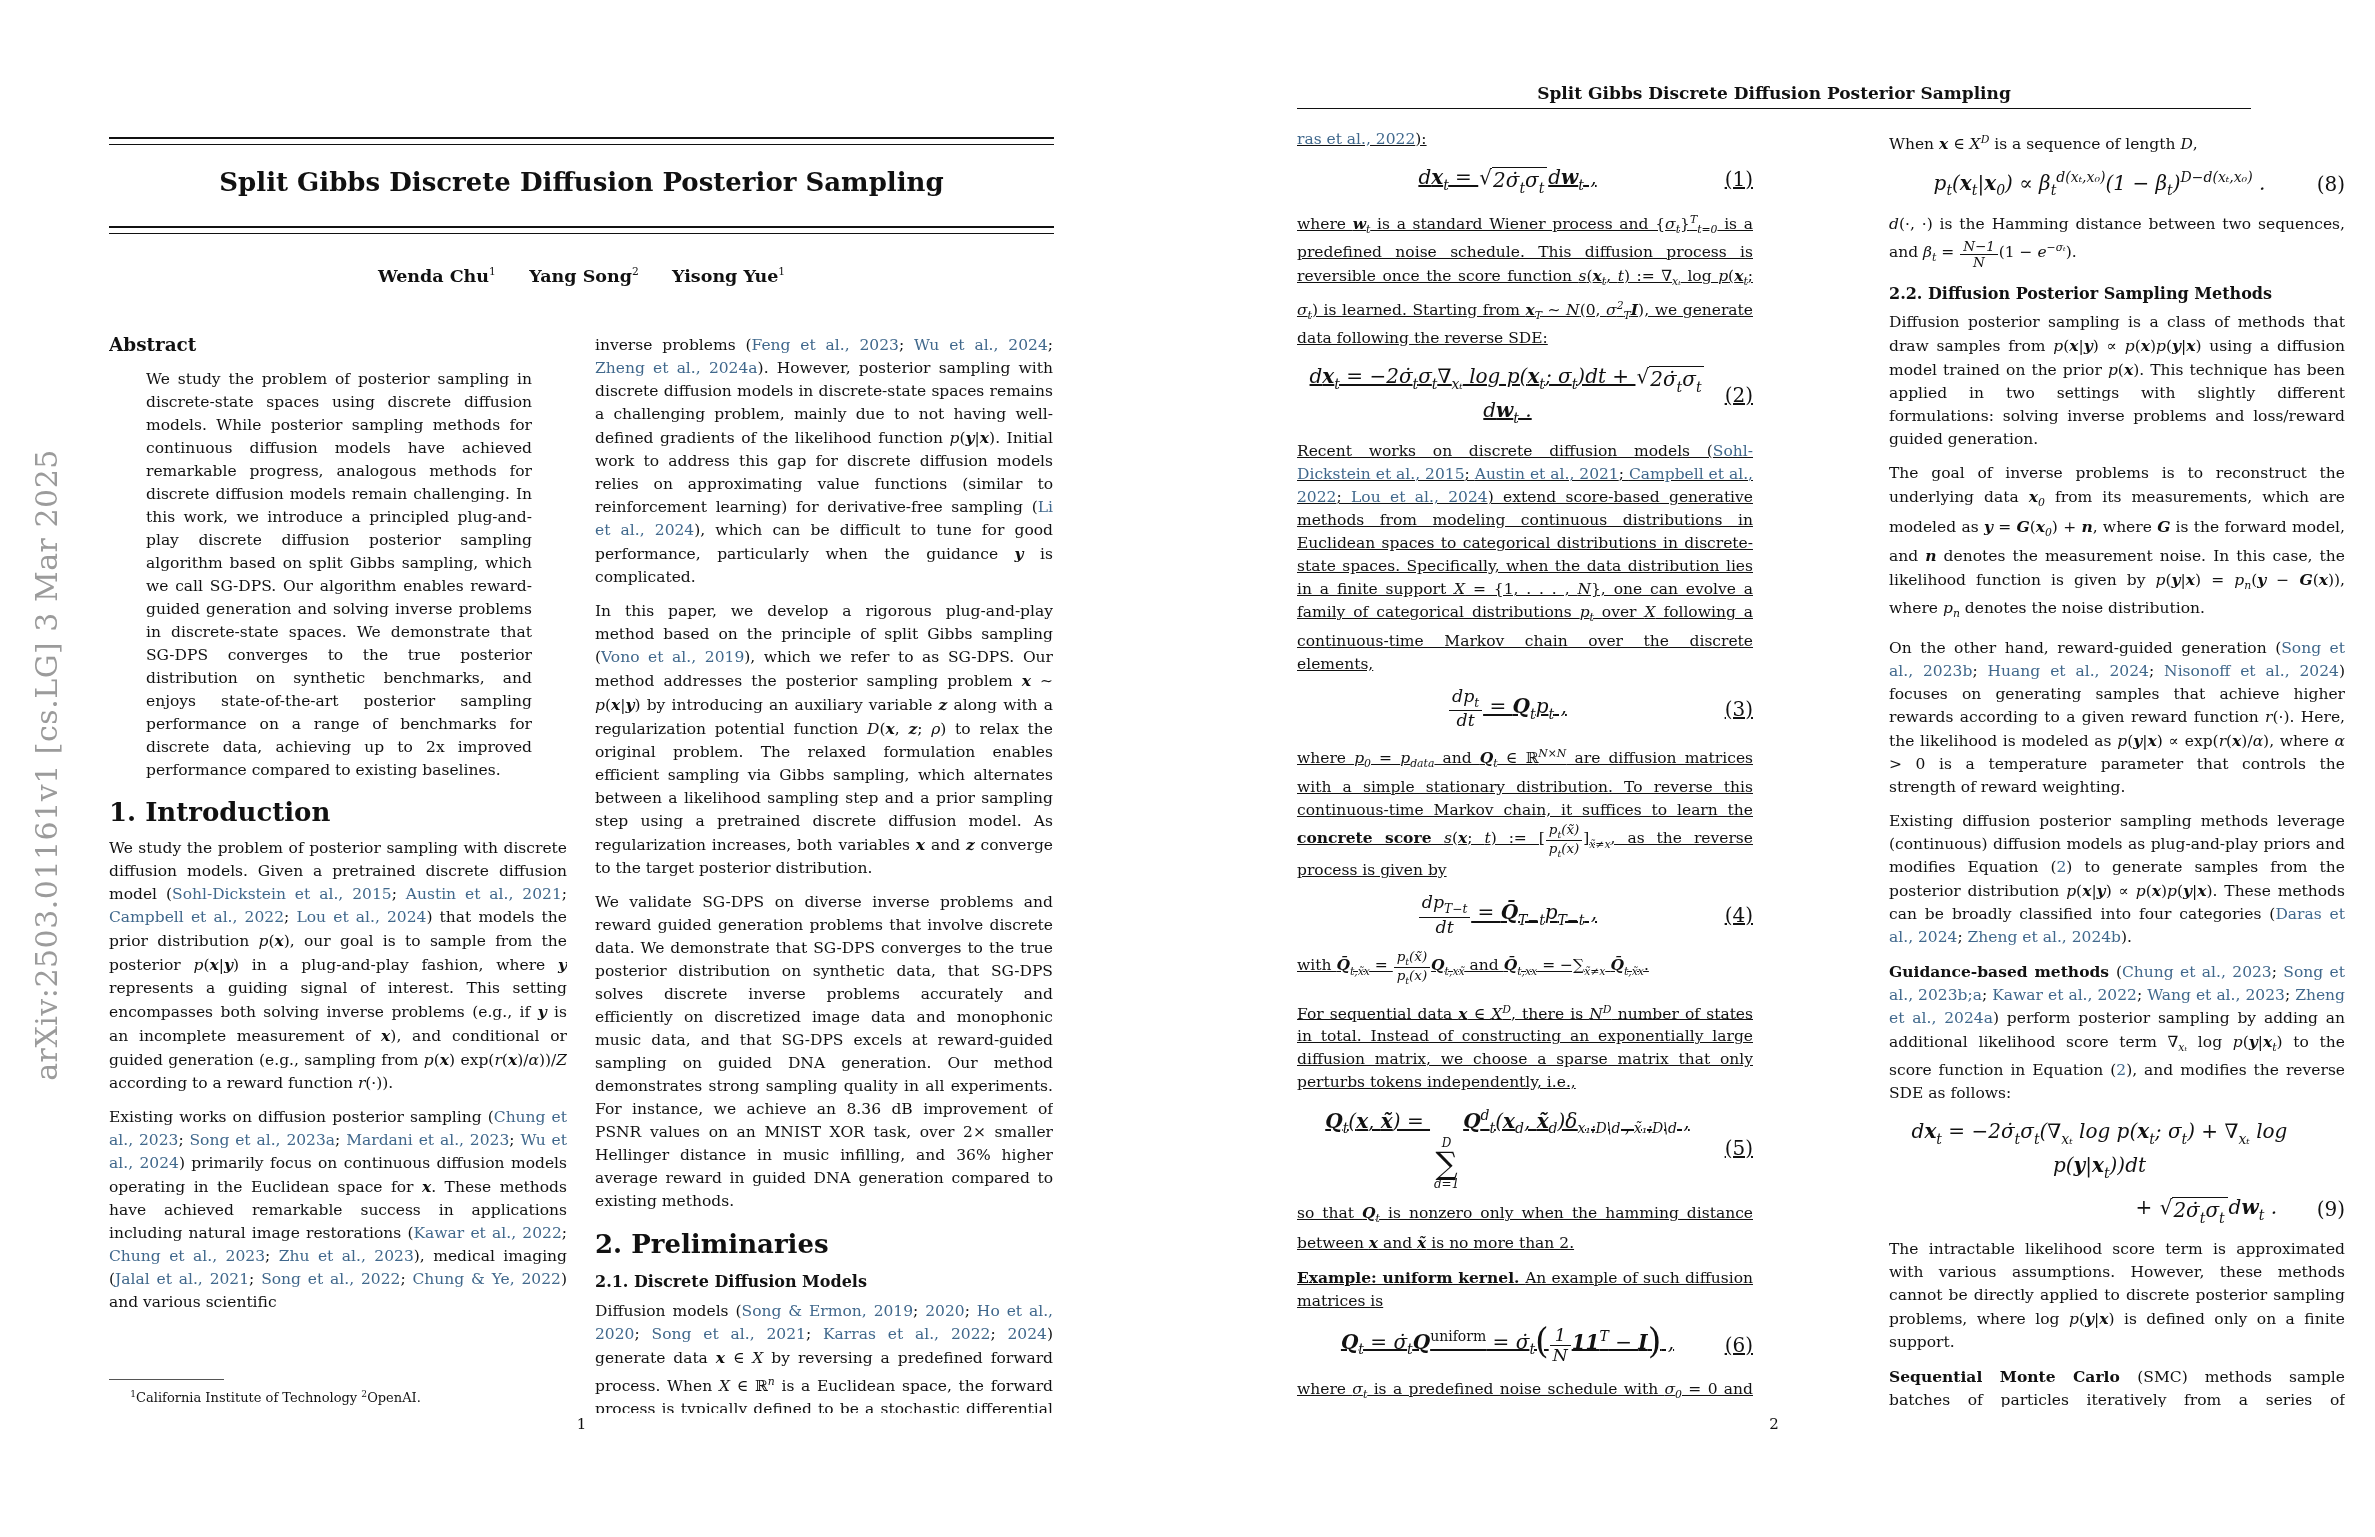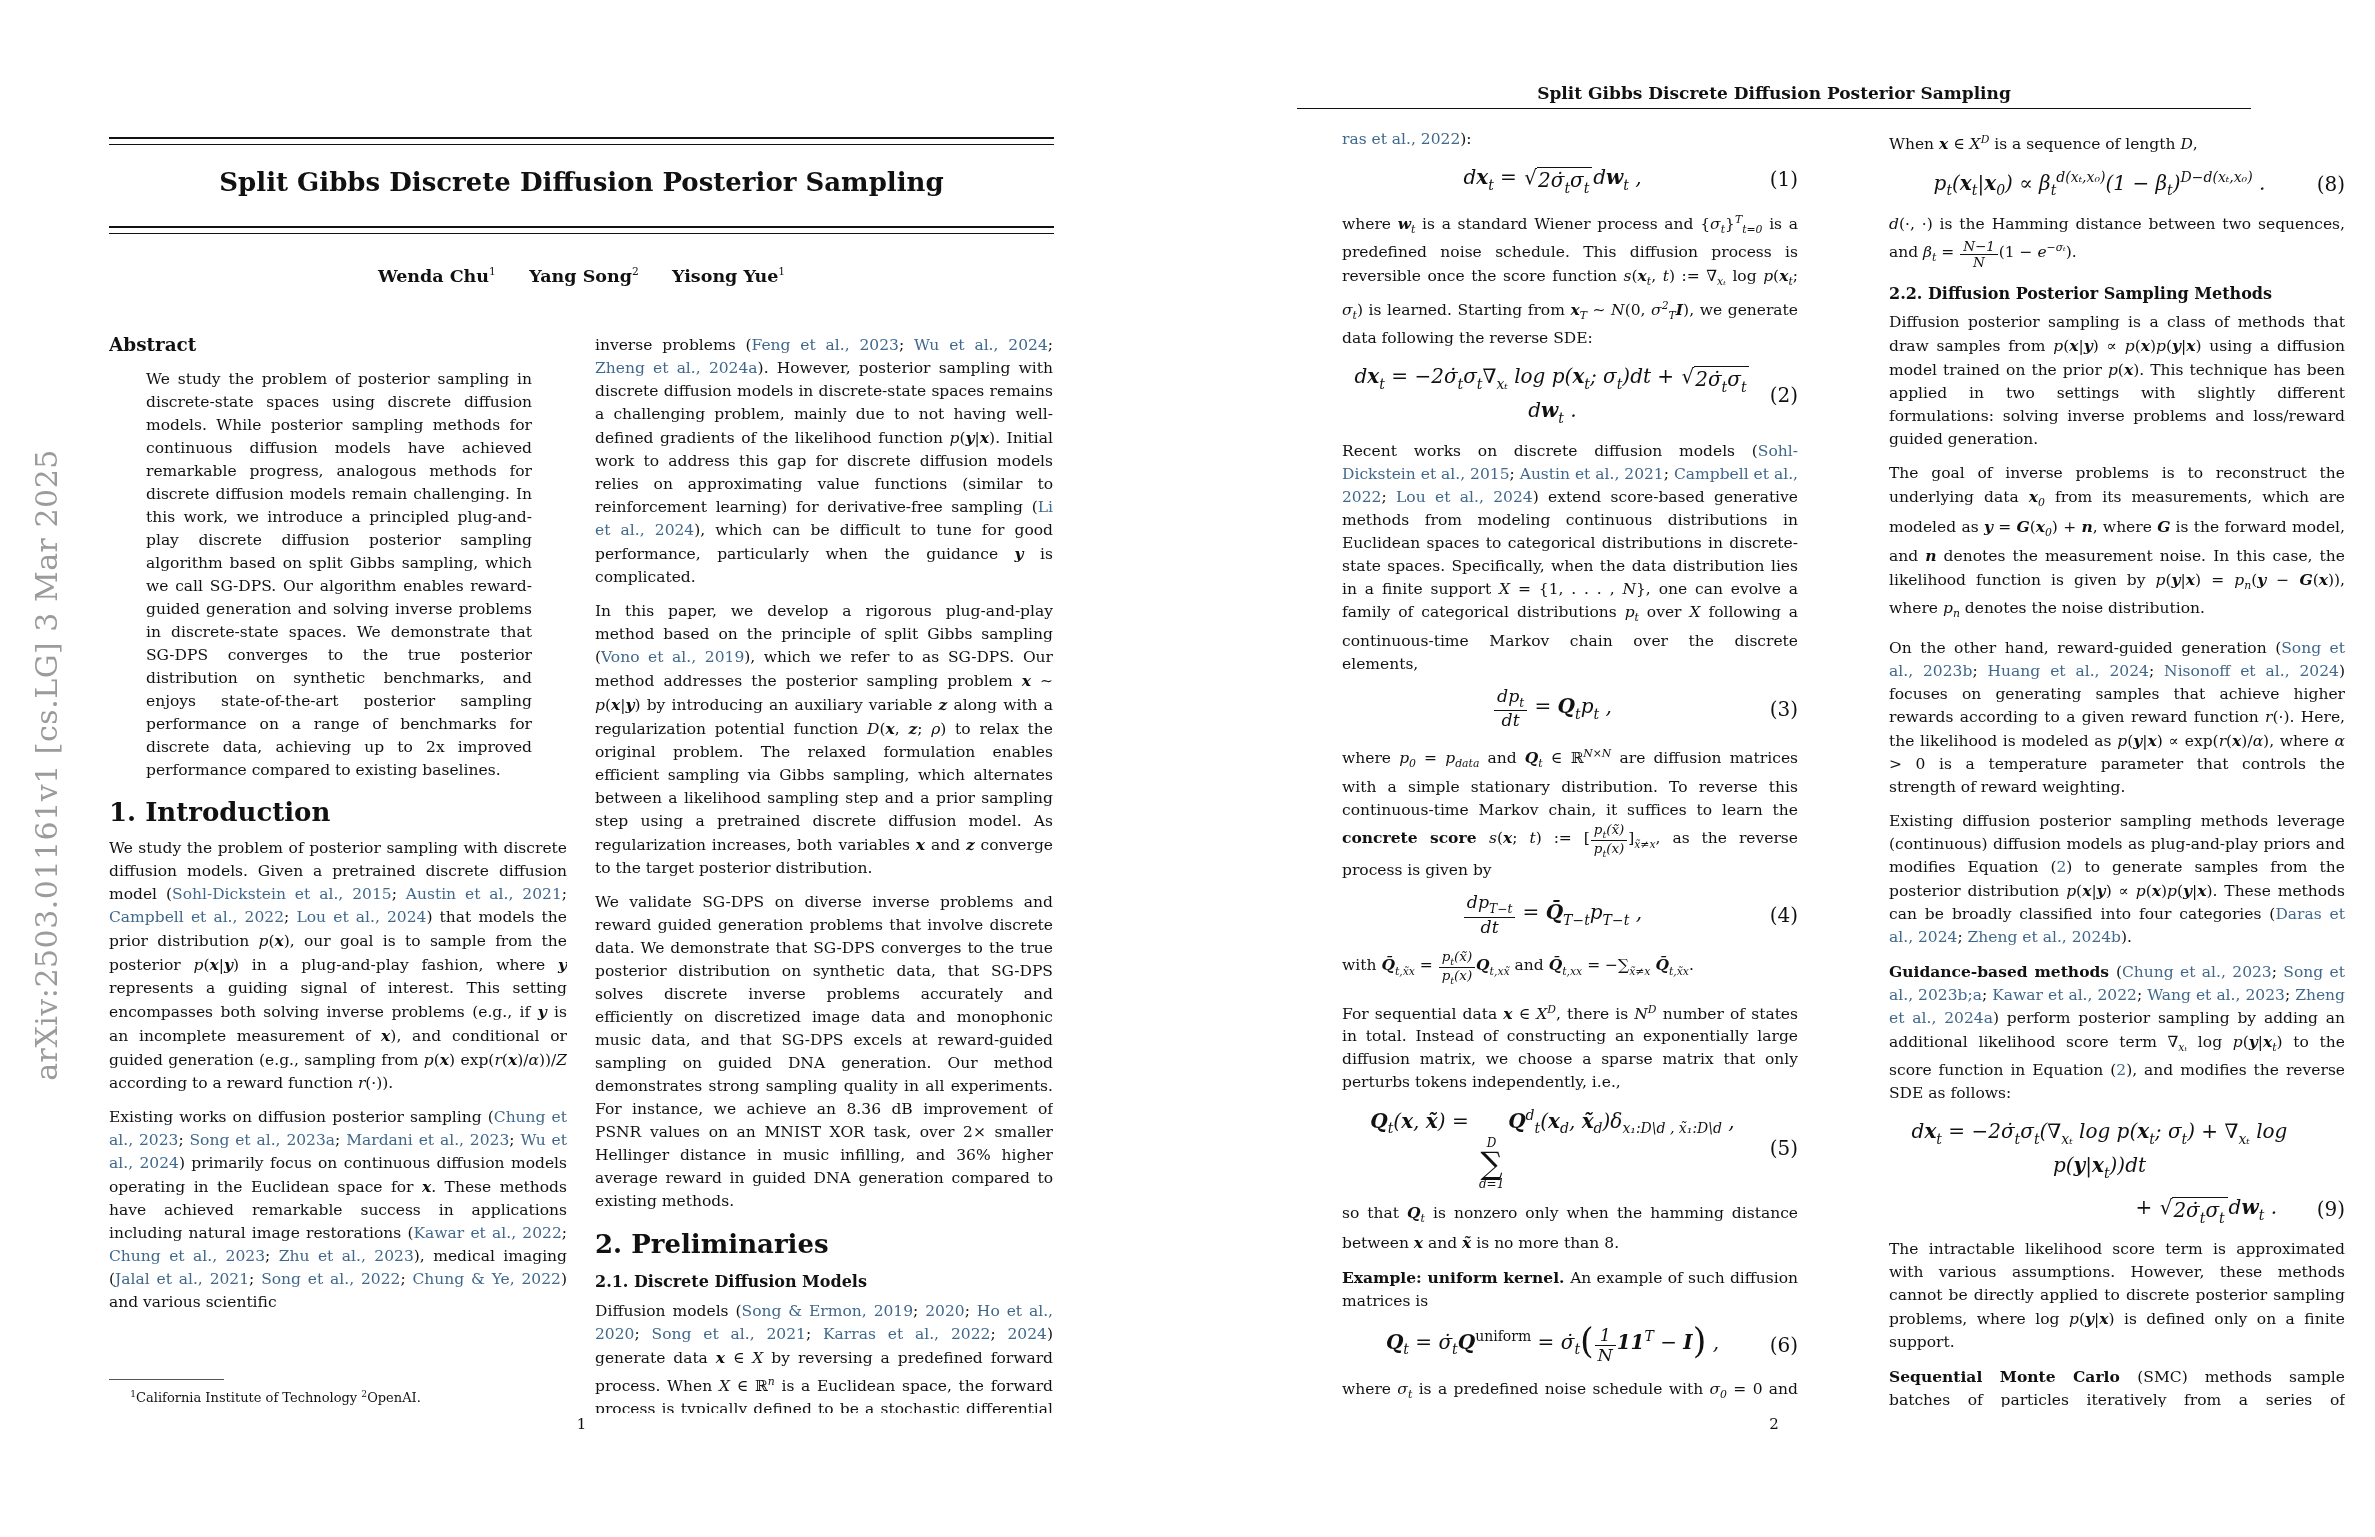--- a/index.html
+++ b/index.html
@@ -109,21 +109,21 @@
       <div class="para"><span class="r-p">Diffusion models (</span><span class="r-c">Song &amp; Ermon, 2019</span><span class="r-p">; </span><span class="r-c">2020</span><span class="r-p">; </span><span class="r-c">Ho et al., 2020</span><span class="r-p">; </span><span class="r-c">Song et al., 2021</span><span class="r-p">; </span><span class="r-c">Karras et al., 2022</span><span class="r-p">; </span><span class="r-c">2024</span><span class="r-p">) generate data </span><span class="r-mb">x</span><span class="r-p"> ∈ </span><span class="r-m">X</span><span class="r-p"> by reversing a predefined forward process. When </span><span class="r-m">X</span><span class="r-p"> ∈ ℝ</span><span class="r-sup">n</span><span class="r-p"> is a Euclidean space, the forward process is typically defined to be a stochastic differential equation (</span><span class="r-c">Kar-</span></div>
     </div>
 
     <div class="pageno" style="left:109px;top:1415px;width:945px;">1</div>
   </section>
 
   <section>
     <div class="running-header" style="left:1297px;top:83px;width:954px;">Split Gibbs Discrete Diffusion Posterior Sampling</div>
     <div class="header-rule" style="left:1297px;top:108px;width:954px;"></div>
 
-    <div class="col" style="left:1342px;top:128px;width:456px;height:1279px;">
+    <div class="col" style="left:1297px;top:128px;width:456px;height:1279px;text-decoration:underline;">
       <div class="para"><span class="r-c">ras et al., 2022</span><span class="r-p">):</span></div>
       <div class="eq">
           <span class="eq-body"><span class="r-m">d</span><span class="r-mb">x</span><span class="r-sub">t</span><span class="r-m"> = </span><span class="rt">
               <span class="rg">√</span>
               <span class="rc"><span class="r-m">2σ̇</span><span class="r-sub">t</span><span class="r-m">σ</span><span class="r-sub">t</span></span>
             </span><span class="r-m">d</span><span class="r-mb">w</span><span class="r-sub">t</span><span class="r-m"> ,</span></span>
           <span class="eq-num">(1)</span>
         </div>
       <div class="para"><span class="r-p">where </span><span class="r-mb">w</span><span class="r-sub">t</span><span class="r-p"> is a standard Wiener process and {</span><span class="r-m">σ</span><span class="r-sub">t</span><span class="r-p">}</span><span class="r-sup">T</span><span class="r-sub">t=0</span><span class="r-p"> is a predefined noise schedule. This diffusion process is reversible once the score function </span><span class="r-m">s</span><span class="r-p">(</span><span class="r-mb">x</span><span class="r-sub">t</span><span class="r-p">, </span><span class="r-m">t</span><span class="r-p">) := ∇</span><span class="r-sub">xₜ</span><span class="r-p"> log </span><span class="r-m">p</span><span class="r-p">(</span><span class="r-mb">x</span><span class="r-sub">t</span><span class="r-p">; </span><span class="r-m">σ</span><span class="r-sub">t</span><span class="r-p">) is learned. Starting from </span><span class="r-mb">x</span><span class="r-sub">T</span><span class="r-p"> ∼ </span><span class="r-m">N</span><span class="r-p">(0, </span><span class="r-m">σ</span><span class="r-sup">2</span><span class="r-sub">T</span><span class="r-mb">I</span><span class="r-p">), we generate data following the reverse SDE:</span></div>
       <div class="eq">
@@ -146,21 +146,21 @@
       <div class="para"><span class="r-p">with </span><span class="r-mb">Q̄</span><span class="r-sub">t,x̃x</span><span class="r-p"> = </span><span class="fr"><span class="num"><span class="r-m">p</span><span class="r-sub">t</span><span class="r-m">(x̃)</span></span><span class="den"><span class="r-m">p</span><span class="r-sub">t</span><span class="r-m">(x)</span></span></span><span class="r-mb">Q</span><span class="r-sub">t,xx̃</span><span class="r-p"> and </span><span class="r-mb">Q̄</span><span class="r-sub">t,xx</span><span class="r-p"> = −∑</span><span class="r-sub">x̃≠x</span><span class="r-p"> </span><span class="r-mb">Q̄</span><span class="r-sub">t,x̃x</span><span class="r-p">.</span></div>
       <div class="para"><span class="r-p">For sequential data </span><span class="r-mb">x</span><span class="r-p"> ∈ </span><span class="r-m">X</span><span class="r-sup">D</span><span class="r-p">, there is </span><span class="r-m">N</span><span class="r-sup">D</span><span class="r-p"> number of states in total. Instead of constructing an exponentially large diffusion matrix, we choose a sparse matrix that only perturbs tokens independently, i.e.,</span></div>
       <div class="eq">
           <span class="eq-body"><span class="r-mb">Q</span><span class="r-sub">t</span><span class="r-m">(</span><span class="r-mb">x</span><span class="r-m">, </span><span class="r-mb">x̃</span><span class="r-m">) = </span><span class="sm">
               <span class="lt"><span class="r-m">D</span></span>
               <span class="sg">∑</span>
               <span class="lb"><span class="r-m">d=1</span></span>
             </span><span class="r-mb">Q</span><span class="r-sup">d</span><span class="r-sub">t</span><span class="r-m">(</span><span class="r-mb">x</span><span class="r-sub">d</span><span class="r-m">, </span><span class="r-mb">x̃</span><span class="r-sub">d</span><span class="r-m">)δ</span><span class="r-sub">x₁:D\d , x̃₁:D\d</span><span class="r-m"> ,</span></span>
           <span class="eq-num">(5)</span>
         </div>
-      <div class="para"><span class="r-p">so that </span><span class="r-mb">Q</span><span class="r-sub">t</span><span class="r-p"> is nonzero only when the hamming distance between </span><span class="r-mb">x</span><span class="r-p"> and </span><span class="r-mb">x̃</span><span class="r-p"> is no more than 8.</span></div>
+      <div class="para"><span class="r-p">so that </span><span class="r-mb">Q</span><span class="r-sub">t</span><span class="r-p"> is nonzero only when the hamming distance between </span><span class="r-mb">x</span><span class="r-p"> and </span><span class="r-mb">x̃</span><span class="r-p"> is no more than 2.</span></div>
       <div class="para"><span class="r-b">Example: uniform kernel. </span><span class="r-p">An example of such diffusion matrices is</span></div>
       <div class="eq">
           <span class="eq-body"><span class="r-mb">Q</span><span class="r-sub">t</span><span class="r-m"> = σ̇</span><span class="r-sub">t</span><span class="r-mb">Q</span><span class="r-supn">uniform</span><span class="r-m"> = σ̇</span><span class="r-sub">t</span><span class="r-bp">(</span><span class="fr"><span class="num"><span class="r-m">1</span></span><span class="den"><span class="r-m">N</span></span></span><span class="r-mb">11</span><span class="r-sup">T</span><span class="r-m"> − </span><span class="r-mb">I</span><span class="r-bp">)</span><span class="r-m"> ,</span></span>
           <span class="eq-num">(6)</span>
         </div>
       <div class="para"><span class="r-p">where </span><span class="r-m">σ</span><span class="r-sub">t</span><span class="r-p"> is a predefined noise schedule with </span><span class="r-m">σ</span><span class="r-sub">0</span><span class="r-p"> = 0 and </span><span class="r-m">σ</span><span class="r-sub">T</span><span class="r-p"> = </span><span class="r-m">σ</span><span class="r-sub">max</span><span class="r-p">. This uniform kernel transfers any distribution to a uniform distribution as </span><span class="r-m">σ</span><span class="r-p"> → ∞. Moreover,</span></div>
       <div class="eq" style="margin-bottom:1.9px;">
           <span class="eq-body"><span class="r-m">p</span><span class="r-sub">t</span><span class="r-m"> = exp(</span><span class="r-bigm">∫</span><span class="r-sub">0</span><span class="r-sup">t</span><span class="r-mb">Q</span><span class="r-sub">τ</span><span class="r-m">dτ)p</span><span class="r-sub">0</span><span class="r-m"> = exp(σ</span><span class="r-sub">t</span><span class="r-mb">Q</span><span class="r-supn">uniform</span><span class="r-m">)p</span><span class="r-sub">0</span></span>
           <span class="eq-num"></span>
         </div>

